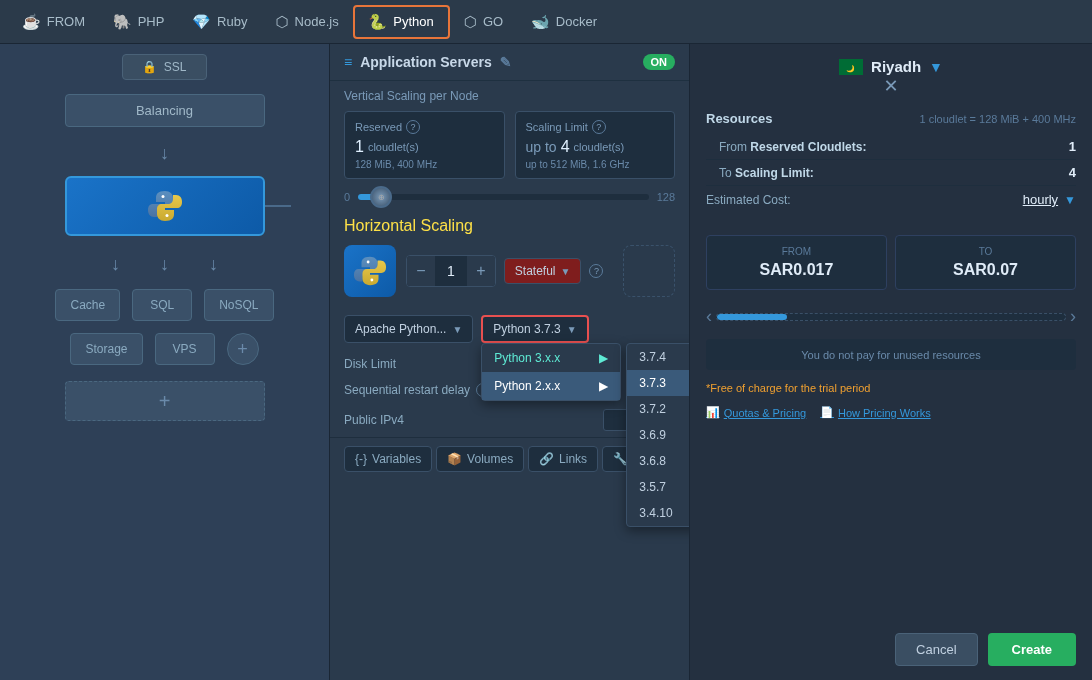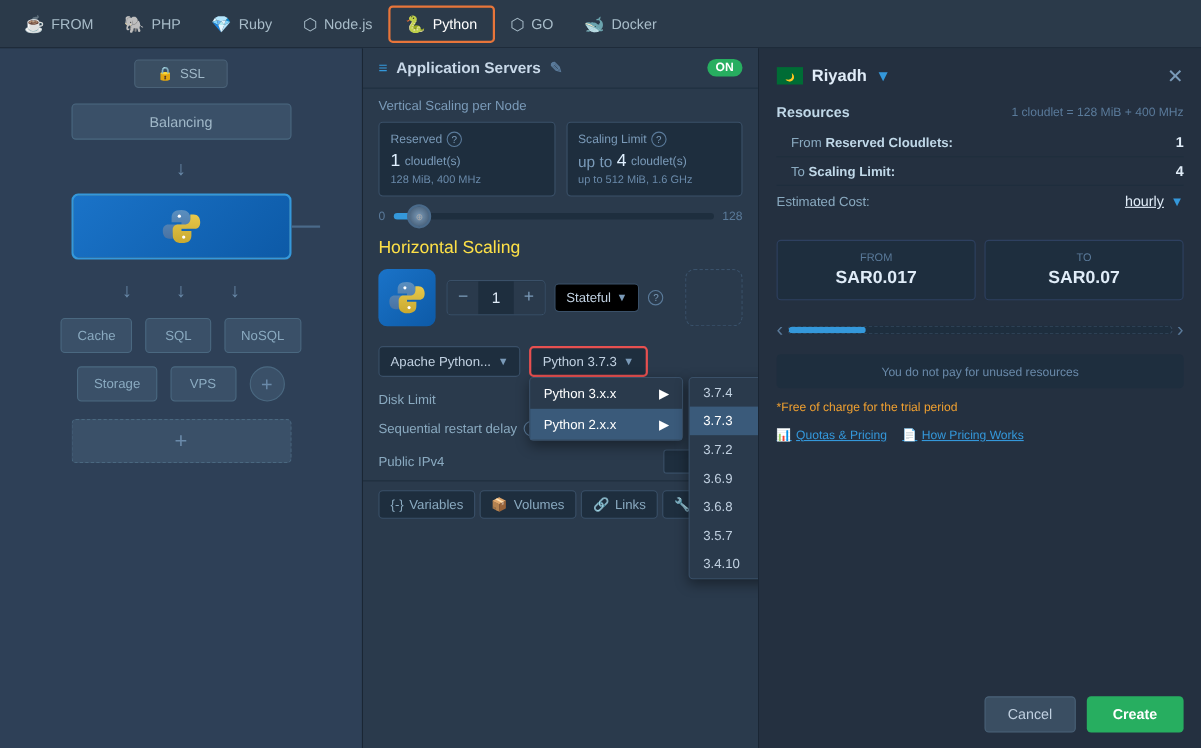--- a/index.html
+++ b/index.html
@@ -400,21 +400,21 @@
       background: #2a3a4c;
       border: 1px solid #3a5068;
       border-radius: 4px;
       z-index: 100;
       min-width: 120px;
       box-shadow: 0 4px 12px rgba(0,0,0,0.4);
     }
     .dropdown-item {
       padding: 7px 12px;
       cursor: pointer;
-      color: #ffffff;
+      color: #5eead4;
       font-size: 12px;
       display: flex;
       align-items: center;
       justify-content: space-between;
     }
     .dropdown-item.active { background: #3a5a7a; color: #fff; }
 
     
     .version-list {
       position: absolute;
@@ -482,22 +482,24 @@
     .right-panel {
       flex: 1;
       background: #243040;
       padding: 14px 16px;
       display: flex;
       flex-direction: column;
     }
 
     .region-header {
       display: flex;
+      align-items: center;
       justify-content: space-between;
       margin-bottom: 14px;
+      flex-direction: column;
     }
     .region-name {
       display: flex;
       align-items: center;
       gap: 8px;
       font-size: 15px;
       color: #e0ecf8;
       font-weight: 600;
     }
     .region-dropdown { color: #3498db; font-size: 14px; cursor: pointer; }
@@ -670,21 +672,21 @@
       font-weight: 600;
     }
 
     
     .dropdown-wrapper {
       position: relative;
       display: inline-block;
     }
 
     .stateful-btn {
-      background: #000000;
+      background: #7f1d1d;
       border: 1px solid #3a5068;
       border-radius: 4px;
       padding: 5px 10px;
       color: #c0d0e0;
       cursor: pointer;
       font-size: 12px;
       display: flex;
       align-items: center;
       gap: 5px;
     }

